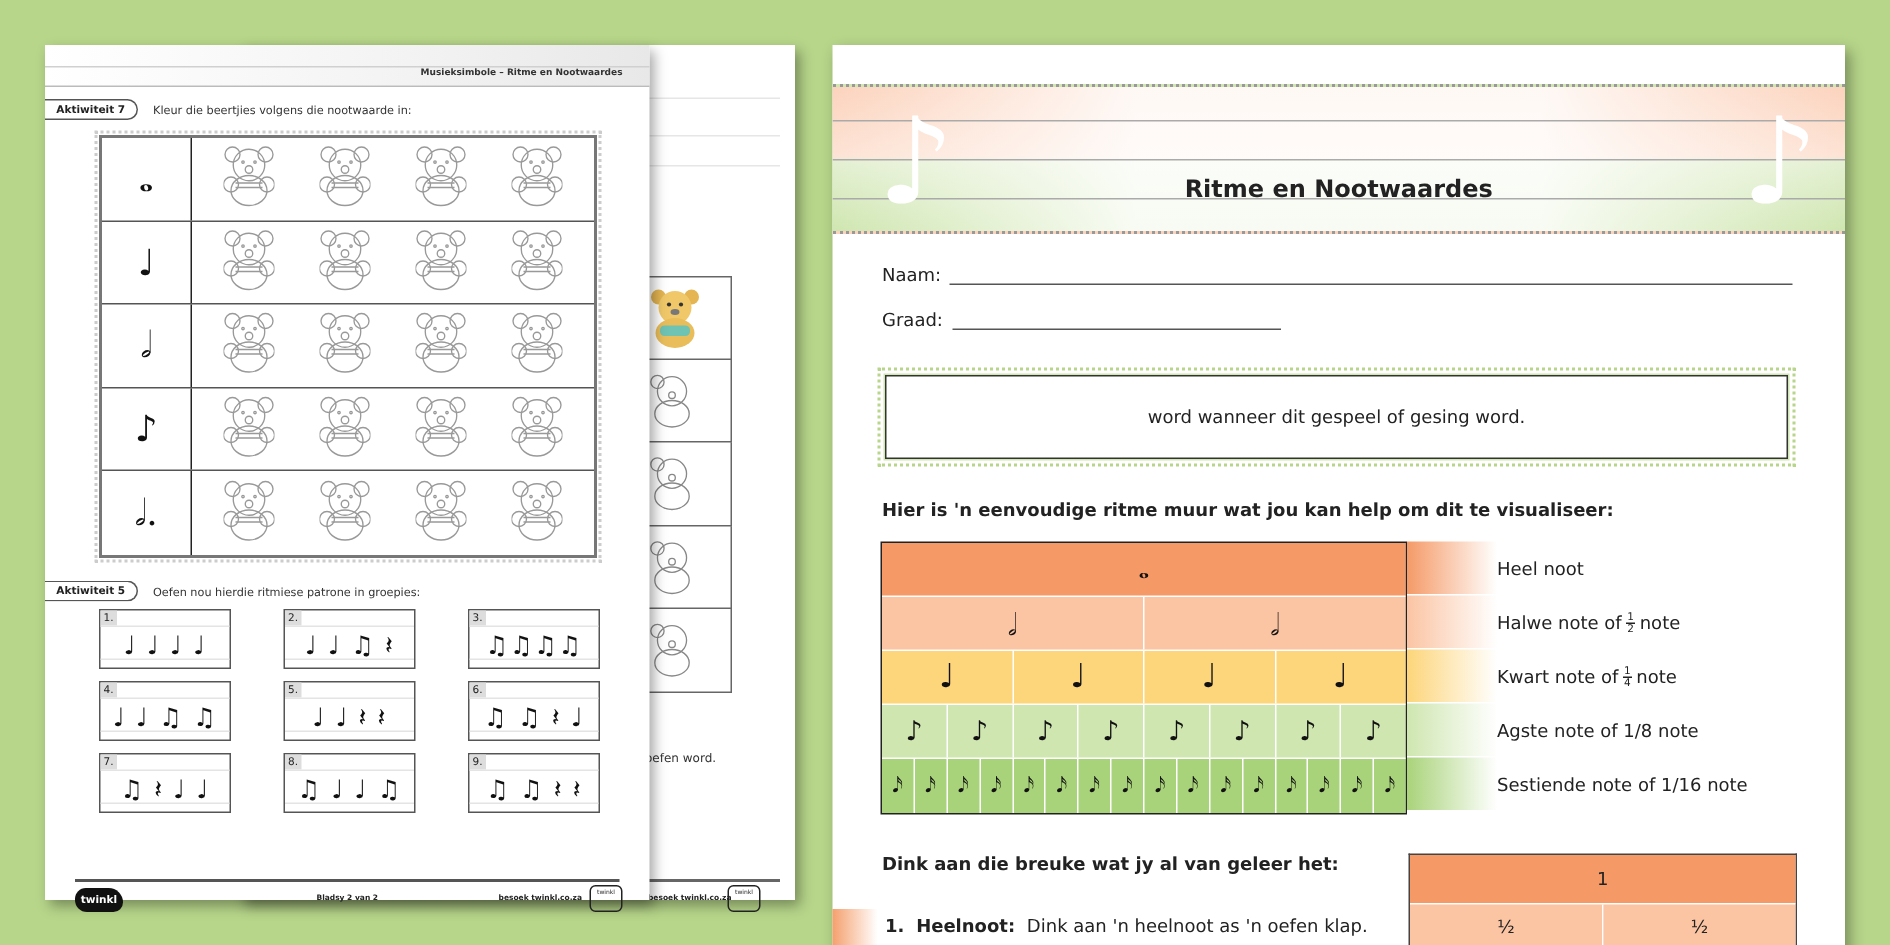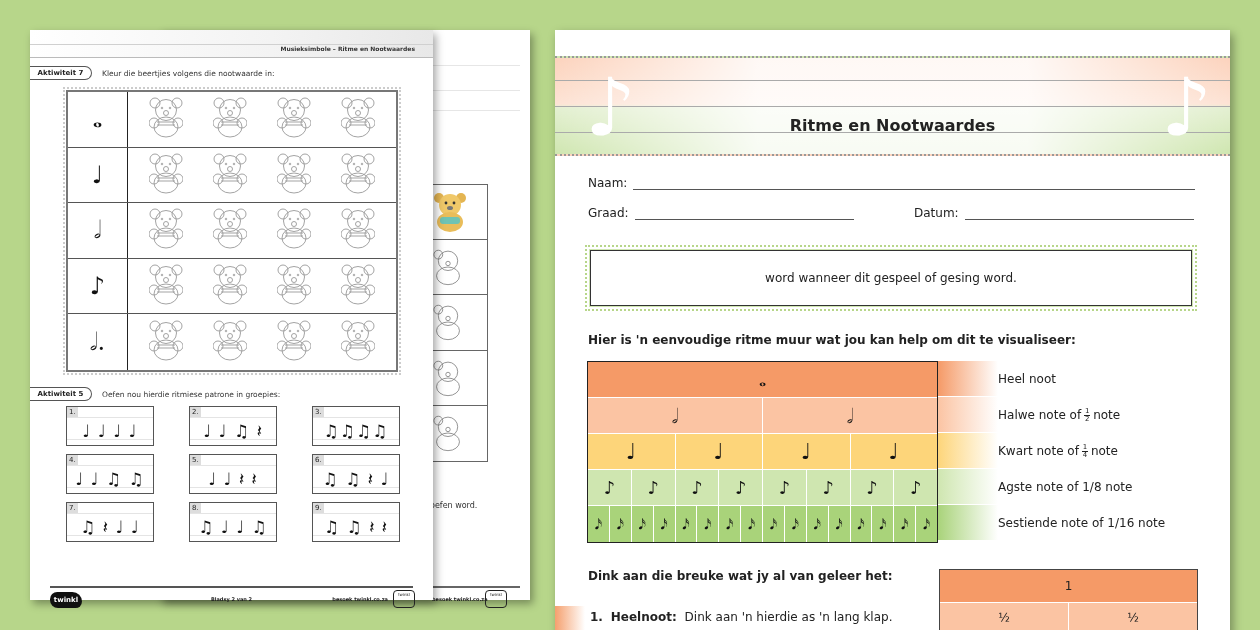--- a/index.html
+++ b/index.html
@@ -551,24 +551,20 @@
   </div>
 
   <div class="field-row" style="top:146px">
     <span>Naam:</span>
     <span class="field-line" style="width:562px"></span>
   </div>
   <div class="field-row" style="top:176px">
     <span>Graad:</span>
     <span class="field-line" style="width:219px"></span>
   </div>
-  <div class="field-row" style="top:176px; left:359px">
-    <span>Datum:</span>
-    <span class="field-line" style="width:229px"></span>
-  </div>
 
   <div class="info-box-wrap">
     <div class="info-box">
       <div>word wanneer dit gespeel of gesing word.</div>
     </div>
   </div>
 
   <div class="wall-heading">Hier is 'n eenvoudige ritme muur wat jou kan help om dit te visualiseer:</div>
 
   <div class="wall" id="wall">
@@ -649,21 +645,21 @@
       <div class="wall-label">
         <span>Sestiende note of 1/16 note</span>
       </div>
     </div>
 
   <div class="breuke-heading">Dink aan die breuke wat jy al van geleer het:</div>
   <div class="list-marker-strip"></div>
   <div class="list-item">
     <b>1.</b>
     <b>Heelnoot:</b>
-    <span>Dink aan 'n hierdie as 'n lang klap.</span>
+    <span>Dink aan 'n heelnoot as 'n oefen klap.</span>
   </div>
 
   <div class="fraction-table" id="fraction-table">
     <div class="ft-row" style="height: 32px; background: rgb(245, 154, 103);">
       <div class="ft-cell" id="ft-r1">1</div>
     </div>
     <div class="ft-row" style="height:30px; border-top:1.5px solid #fff">
       <div class="ft-cell ft-r2" style="background: rgb(251, 196, 163);">½</div>
       <div class="ft-cell ft-r2" style="background: rgb(251, 196, 163);">½</div>
     </div>

